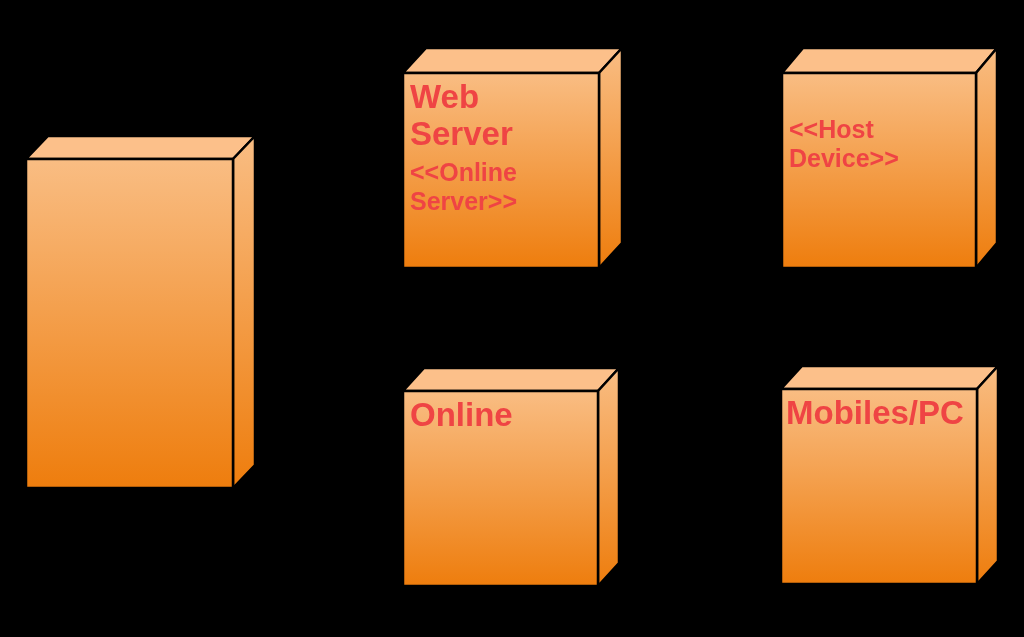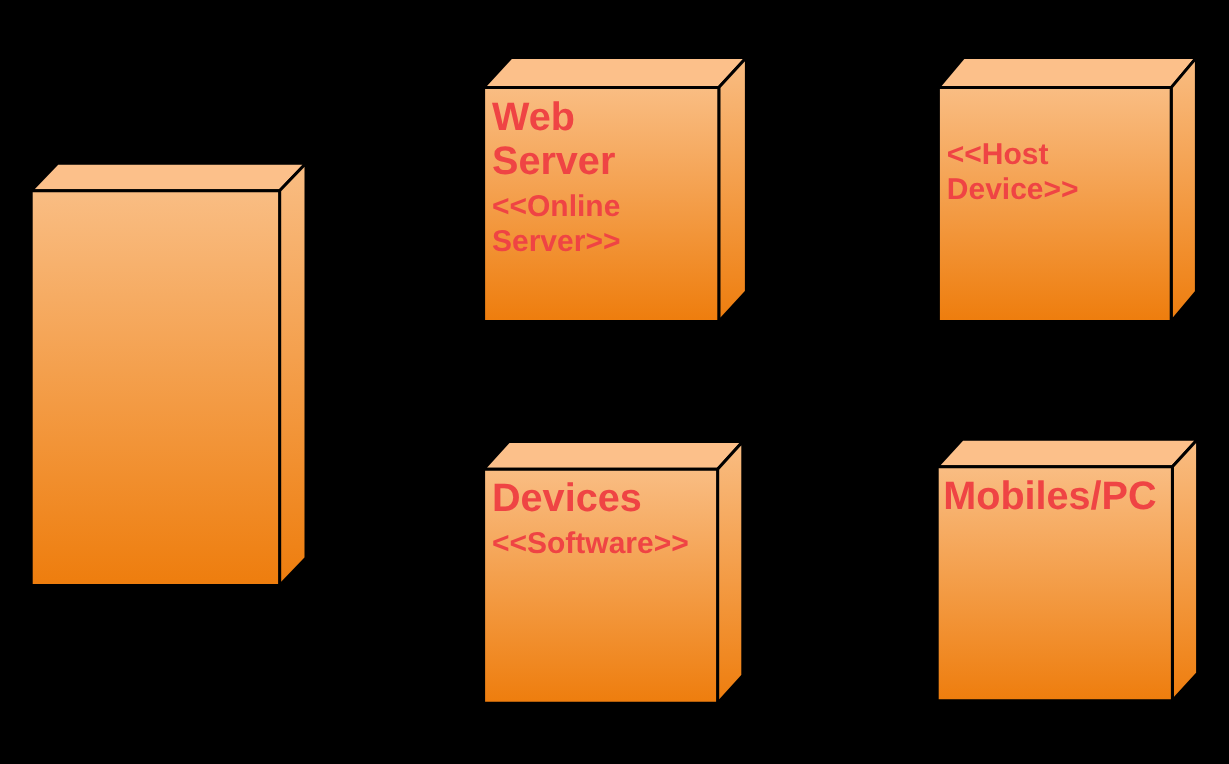--- a/index.html
+++ b/index.html
@@ -87,21 +87,20 @@
   <div class="node-label n-web-server">
     <div class="title">Web Server</div>
     <div class="stereo">&lt;&lt;Online Server&gt;&gt;</div>
   </div>
 
   <div class="node-label n-work-station">
     <div class="stereo">&lt;&lt;Host Device&gt;&gt;</div>
   </div>
 
   <div class="node-label n-website">
-    <div class="title">Devices</div>
-    <div class="stereo">&lt;&lt;Software&gt;&gt;</div>
+    <div class="title">Online</div>
   </div>
 
   <div class="node-label n-mobiles-pc">
     <div class="title">Mobiles/PC</div>
   </div>
 
 </div>
 
 </body></html>

